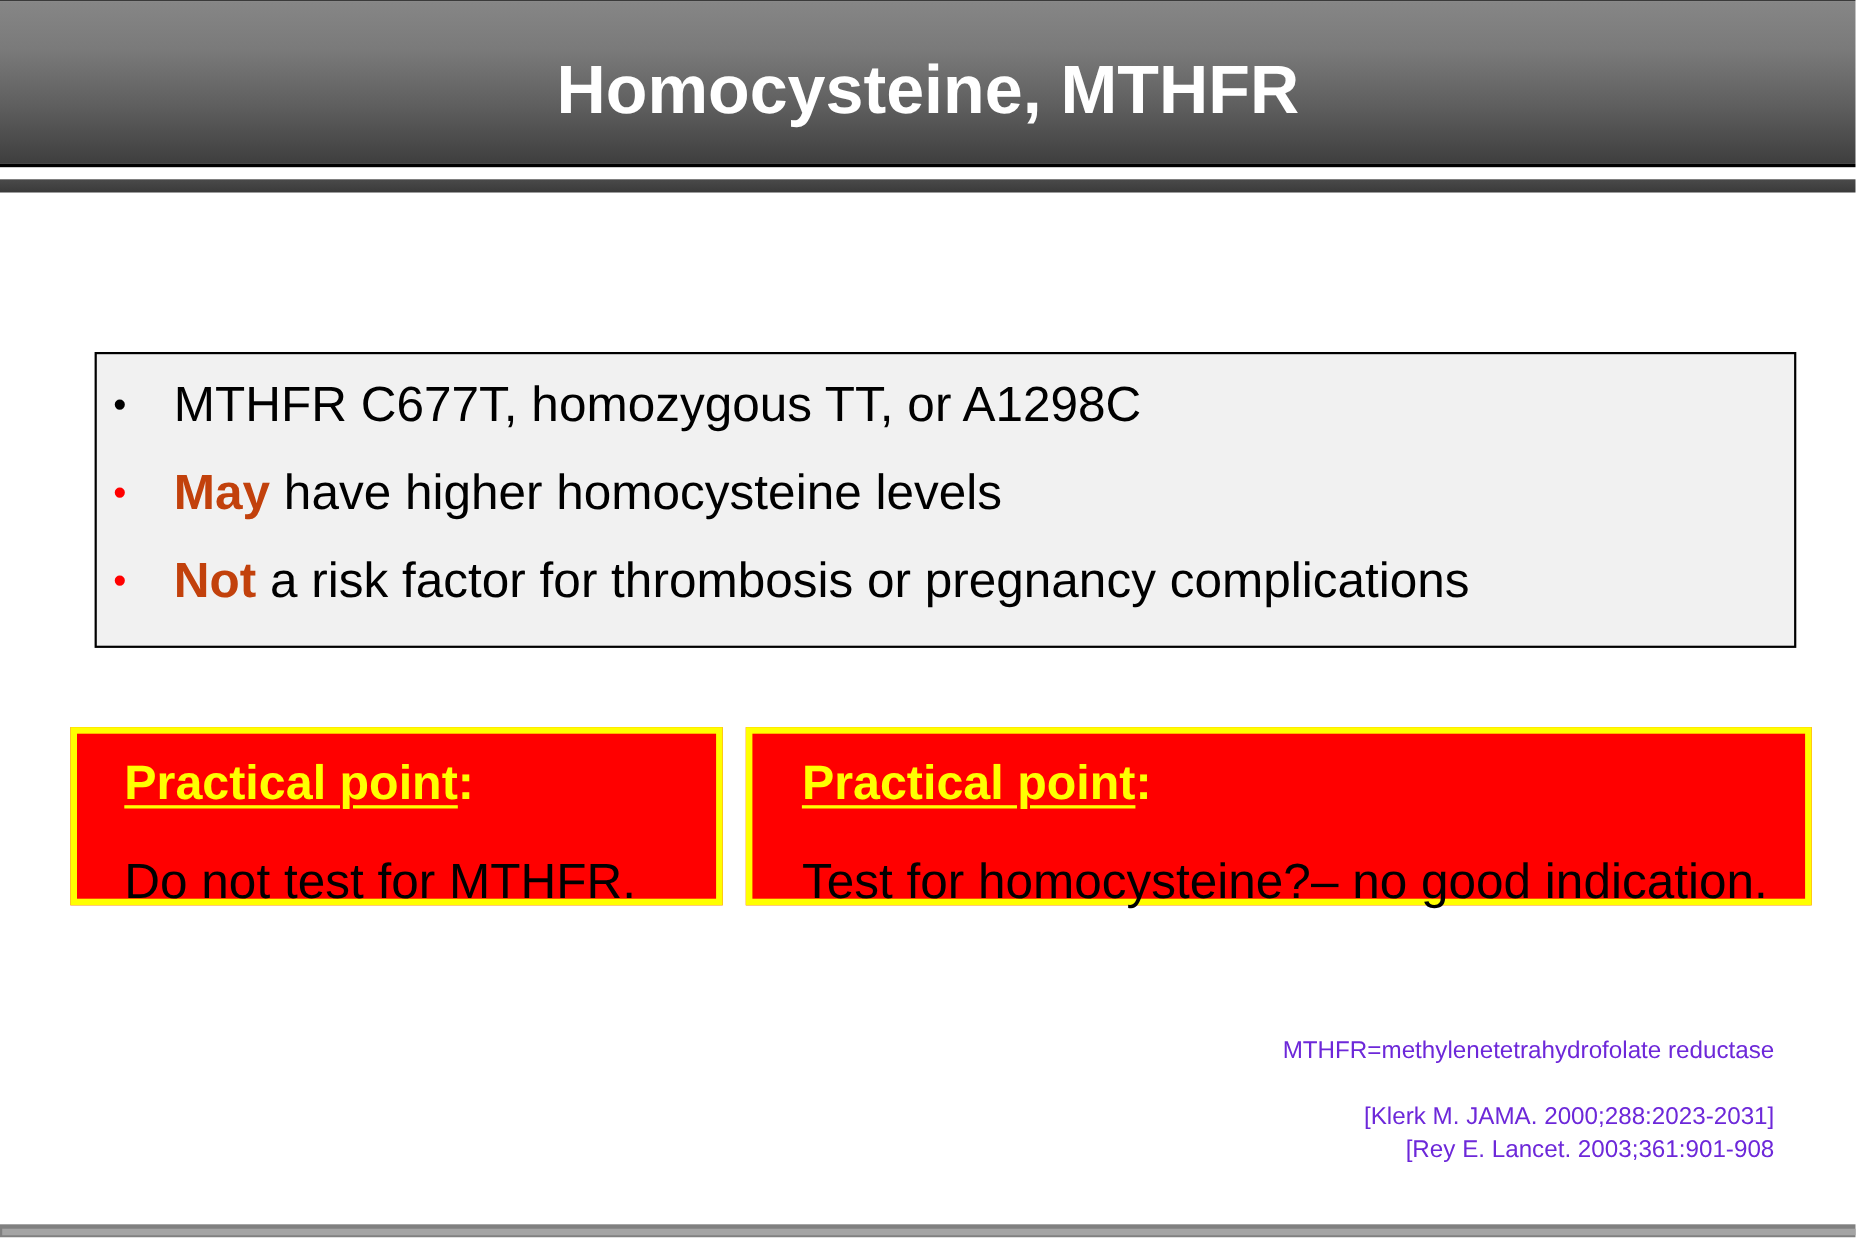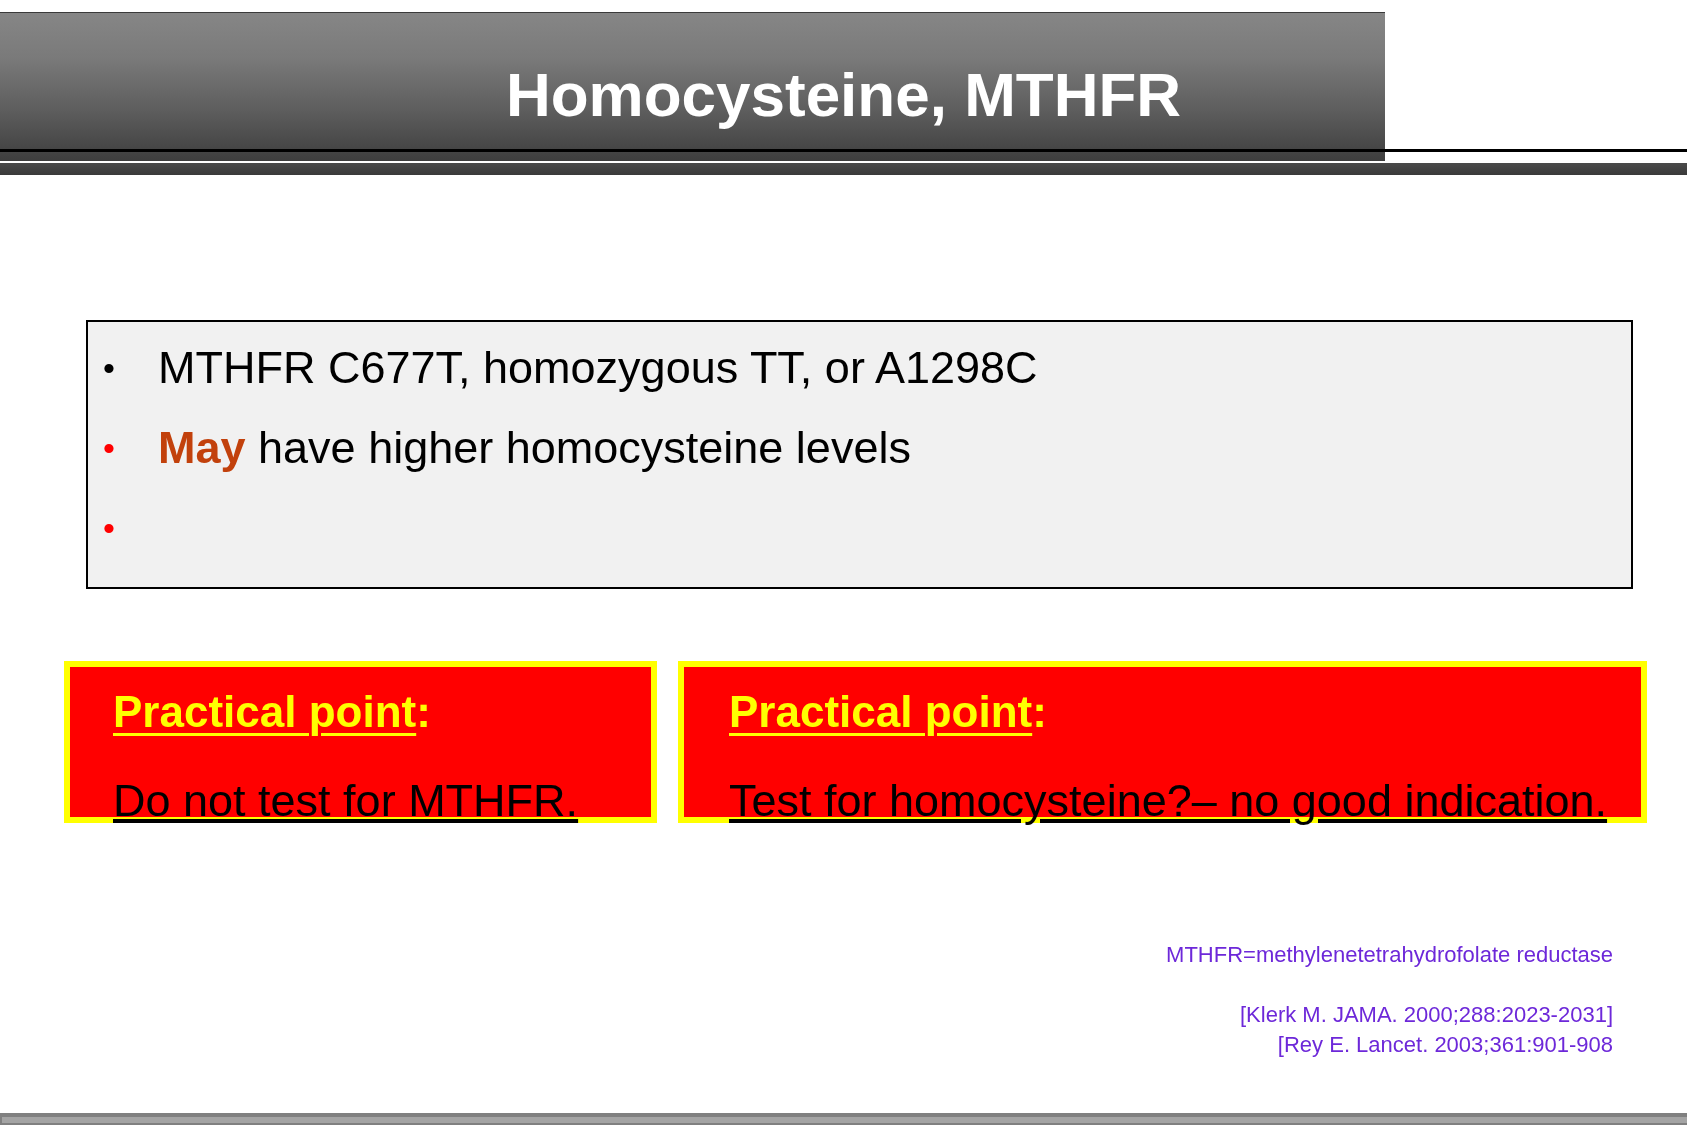--- a/index.html
+++ b/index.html
@@ -9,22 +9,22 @@
     }
     body {
       width: 1687px;
       height: 1125px;
       position: relative;
       overflow: hidden;
       font-family: "Liberation Sans", sans-serif;
     }
     .header {
       position: absolute;
-      left: 0; top: 12px;
-      width: 1385px;
+      left: 0; top: 0;
+      width: 1687px;
       height: 149px;
       background: linear-gradient(to bottom, #868686 0%, #7a7a7a 30%, #5e5e5e 65%, #3e3e3e 100%);
       border-top: 1px solid #3a3a3a;
       box-sizing: border-box;
     }
     .header-rule {
       position: absolute;
       left: 0; top: 149px;
       width: 1687px;
       height: 3px;
@@ -108,21 +108,20 @@
       text-decoration: underline;
       text-decoration-thickness: 3px;
       text-underline-offset: 6px;
     }
     .point-body {
       position: absolute;
       top: 108px;
       font-size: 45px;
       color: #000000;
       white-space: nowrap;
-      text-decoration: underline;
     }
     .point-box.left .point-title, .point-box.left .point-body { left: 43px; }
     .point-box.right .point-title, .point-box.right .point-body { left: 45px; }
     .refs {
       position: absolute;
       right: 74px;
       top: 940px;
       text-align: right;
       color: #6d28d9;
       font-size: 22px;
@@ -157,20 +156,21 @@
   <div class="bullet" style="top: 16px;">
     <span class="dot">•</span>
     <span class="text"><span>MTHFR C677T, homozygous TT, or A1298C</span></span>
   </div>
   <div class="bullet red" style="top: 96px;">
     <span class="dot">•</span>
     <span class="text"><span class="emph">May</span><span> have higher homocysteine levels</span></span>
   </div>
   <div class="bullet red" style="top: 176px;">
     <span class="dot">•</span>
+    <span class="text"><span class="emph">Not</span><span> a risk factor for thrombosis or pregnancy complications</span></span>
   </div>
 </div>
 
 <div class="point-box left">
   <div class="point-title"><span class="u">Practical point</span><span>:</span></div>
   <div class="point-body">Do not test for MTHFR.</div>
 </div>
 
 <div class="point-box right">
   <div class="point-title"><span class="u">Practical point</span><span>:</span></div>

